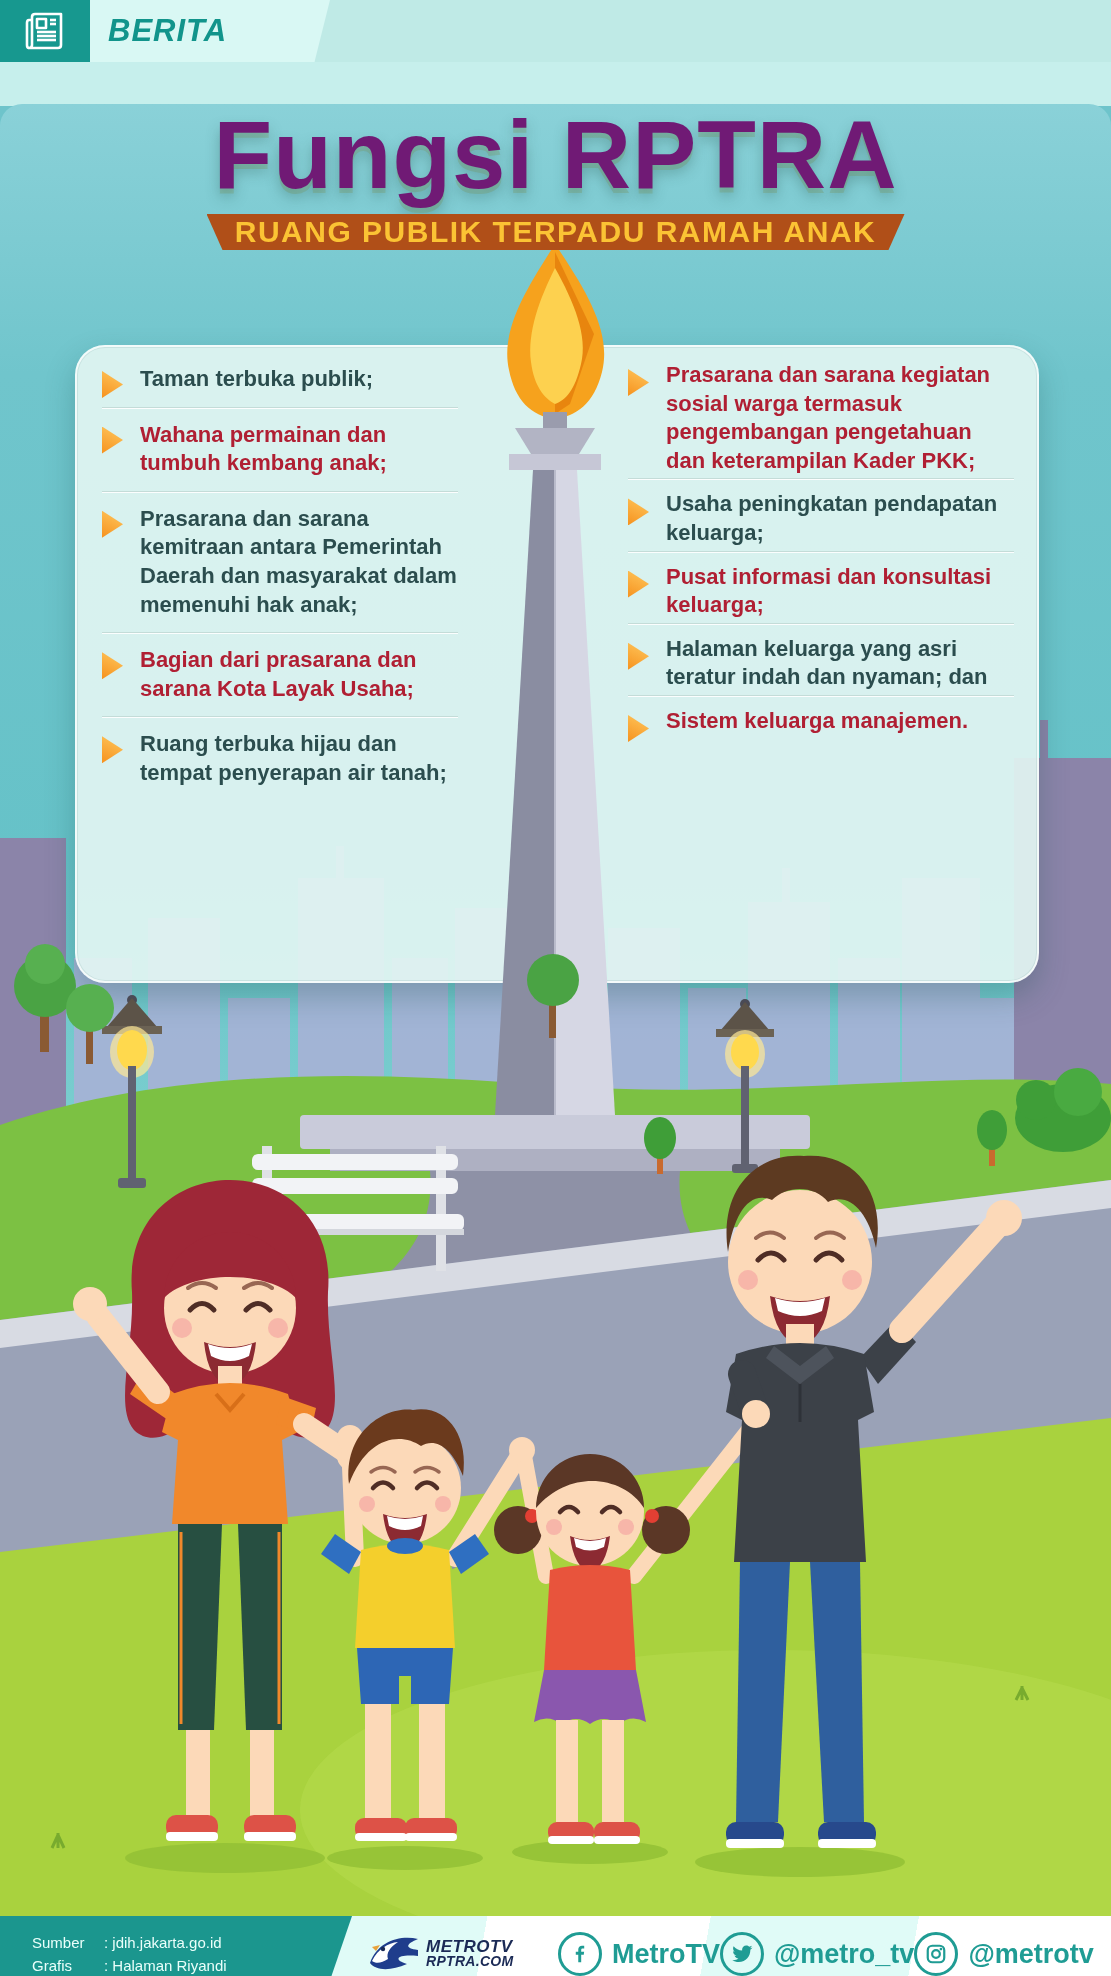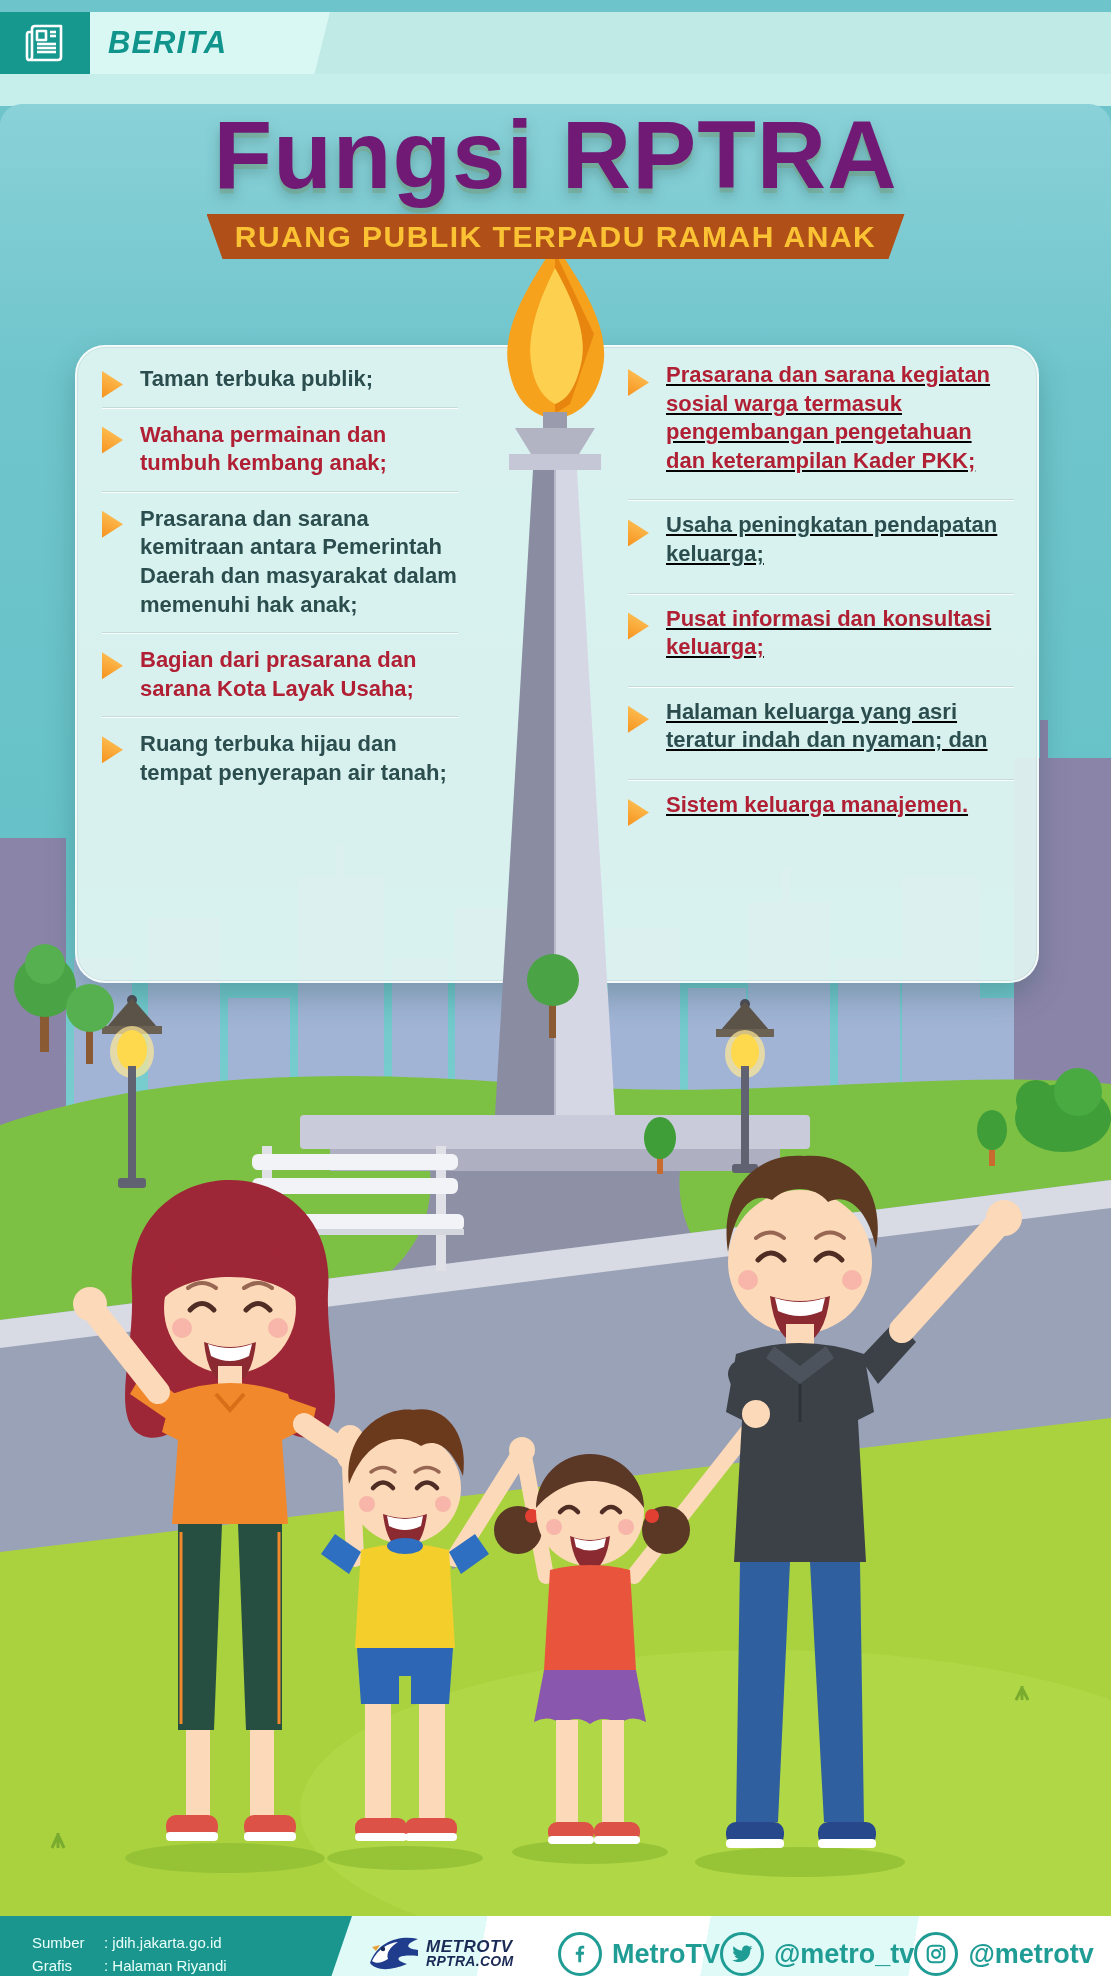--- a/index.html
+++ b/index.html
@@ -1,49 +1,49 @@
 <!DOCTYPE html>
 <html><head>
 <meta charset="utf-8">
 <style>
   html,body{margin:0;padding:0;background:#333;}
   #poster{
     position:relative;width:1111px;height:1976px;overflow:hidden;
     font-family:"Liberation Sans",sans-serif;background:#6ec4cb;margin:0 auto;
   }
   
-  .band{position:absolute;top:12px;left:0;width:100%;height:62px;background:#bfeae6;z-index:30;}
+  .band{position:absolute;top:0;left:0;width:100%;height:62px;background:#bfeae6;z-index:30;}
   .band-mint{position:absolute;top:0;left:70px;width:260px;height:62px;background:#d9f8f4;
     transform:skewX(-14deg);transform-origin:top left;}
   .band-sq{position:absolute;top:0;left:0;width:90px;height:62px;background:#17988f;
     display:flex;align-items:center;justify-content:center;}
   .band-label{position:absolute;top:0;left:108px;width:190px;height:62px;display:flex;align-items:center;
     color:#11948b;font-size:31px;font-weight:bold;font-style:italic;letter-spacing:1px;}
   .strip{position:absolute;top:62px;left:0;width:100%;height:44px;background:#c6efec;z-index:1;}
   .sky{position:absolute;top:104px;left:0;width:100%;height:1800px;border-radius:22px 22px 0 0;z-index:2;
     background:linear-gradient(180deg,#8ad1d8 0%,#70c5cc 15%,#66c2c8 42%,#7fd0d0 60%,#90d8d4 74%,#90d8d4 100%);}
   
   .title{position:absolute;top:100px;left:0;width:100%;text-align:center;z-index:20;
     font-size:96px;font-weight:bold;letter-spacing:1px;color:#701a75;
     text-shadow:0 5px 0 rgba(120,140,70,.25), 0 8px 14px rgba(40,90,80,.35);}
   .banner{position:absolute;top:214px;left:50%;transform:translateX(-50%);z-index:20;
-    width:698px;height:45px;background:#b04f18;
+    width:698px;height:36px;background:#b04f18;
     clip-path:polygon(0 0,100% 0,calc(100% - 16px) 100%,16px 100%);
     display:flex;align-items:center;justify-content:center;
     color:#fbc334;font-size:30px;font-weight:bold;letter-spacing:1.5px;}
   
   .panel{position:absolute;left:75px;top:345px;width:960px;height:634px;z-index:5;
     background:rgba(226,245,242,.92);border-radius:30px;
     border:2px solid rgba(255,255,255,.65);
     box-shadow:0 14px 30px rgba(25,80,80,.28), inset 0 0 0 1px rgba(170,200,198,.35);}
   .fn-col{position:absolute;z-index:15;display:flex;flex-direction:column;}
   .fn-col.left{left:102px;top:352px;width:356px;}
   .fn-col.right{left:628px;top:350px;width:386px;}
   .fn-item{position:relative;padding:13px 0 13px 38px;}
-  .fn-col.right .fn-item{padding-top:11px;padding-bottom:24px;text-decoration:underline;}
+  .fn-col.right .fn-item{padding-top:11px;padding-bottom:3px;}
   .fn-item + .fn-item{border-top:1px solid #c4dcd8;box-shadow:inset 0 1px 0 rgba(255,255,255,.9);}
   .fn-item .tri{position:absolute;left:0;top:19px;width:21px;height:27px;
     background:linear-gradient(205deg,#ffc85e,#f6921e);
     clip-path:polygon(0 0,100% 50%,0 100%);
     filter:drop-shadow(1px 2px 1px rgba(50,70,70,.3));}
   .fn-item .txt{display:block;font-size:22px;font-weight:bold;line-height:1.3;color:#2b4d4e;}
   .fn-item.em .txt{color:#b01f33;}
   
   .scene-bg{position:absolute;top:0;left:0;z-index:3;pointer-events:none;}
   .scene-fg{position:absolute;top:0;left:0;z-index:10;pointer-events:none;}

